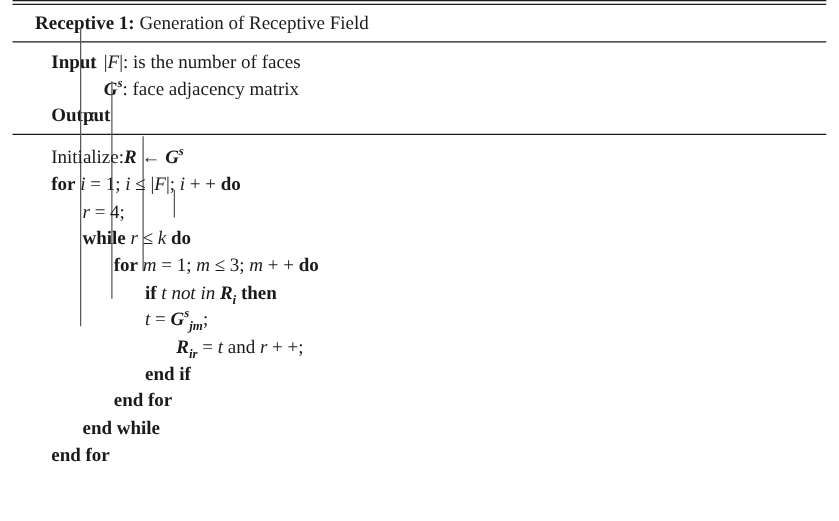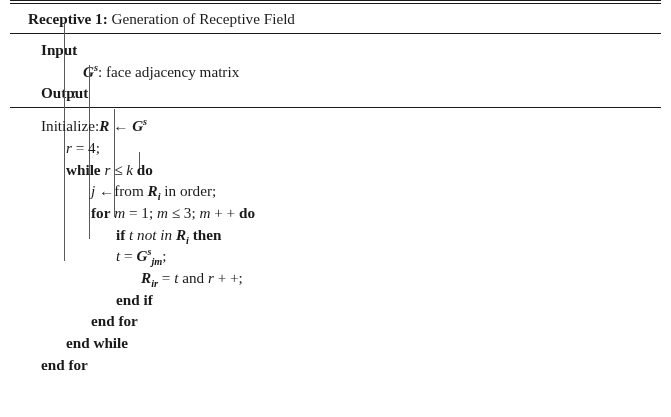--- a/index.html
+++ b/index.html
@@ -126,20 +126,21 @@
     <span>Generation of Receptive Field</span>
   </div>
 
   <div class="rule-single"></div>
 
   <div class="io-block">
 
     <div class="io-row">
       <span class="io-key">Input</span>
       <span class="io-colon">:</span>
+      <span class="io-val"><span class="bar">|</span><span class="mi">F</span><span class="bar">|</span>: is the number of faces</span>
     </div>
 
     <div class="io-row">
       <span class="io-key"></span>
       <span class="io-colon"></span>
       <span class="io-val"><span class="mbi">G</span><sup>s</sup>: face adjacency matrix</span>
     </div>
 
 
     <div class="io-row">
@@ -161,32 +162,32 @@
 
       <div class="vrule" style="left:104px; top:108.5px; height:108.5px;"></div>
 
       <div class="vrule" style="left:129px; top:152px; height:21.7px;"></div>
     </div>
 
     <div class="line lvl0">
       <span class="txt">Initialize:<span class="mbi">R</span> ← <span class="mbi">G</span><sup>s</sup></span>
     </div>
 
+    <div class="line lvl0">
+      <span class="txt"><span class="kw">for</span> <span class="mi">i</span> = 1; <span class="mi">i</span> ≤ <span class="bar">|</span><span class="mi">F</span><span class="bar">|</span>; <span class="mi">i</span> + + <span class="kw">do</span></span>
+    </div>
 
     <div class="line lvl1">
       <span class="txt"><span class="mi">r</span> = 4;</span>
     </div>
 
     <div class="line lvl1">
       <span class="txt"><span class="kw">while</span> <span class="mi">r</span> ≤ <span class="mi">k</span> <span class="kw">do</span></span>
     </div>
 
-    <div class="line lvl2">
-      <span class="txt"><span class="mi">j</span> ←from <span class="mbi">R</span><sub>i</sub> in order;</span>
-    </div>
 
     <div class="line lvl2">
       <span class="txt"><span class="kw">for</span> <span class="mi">m</span> = 1; <span class="mi">m</span> ≤ 3; <span class="mi">m</span> + + <span class="kw">do</span></span>
     </div>
 
     <div class="line lvl3">
       <span class="txt"><span class="kw">if</span> <span class="mi">t</span> <span class="it">not in</span> <span class="mbi">R</span><sub>i</sub> <span class="kw">then</span></span>
     </div>
 
     <div class="line lvl3">

